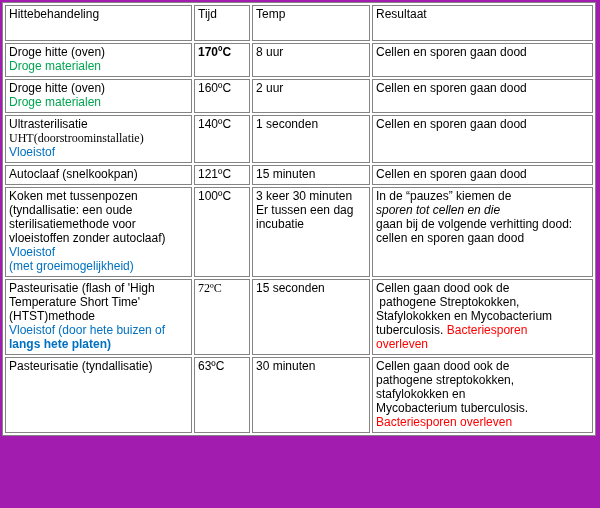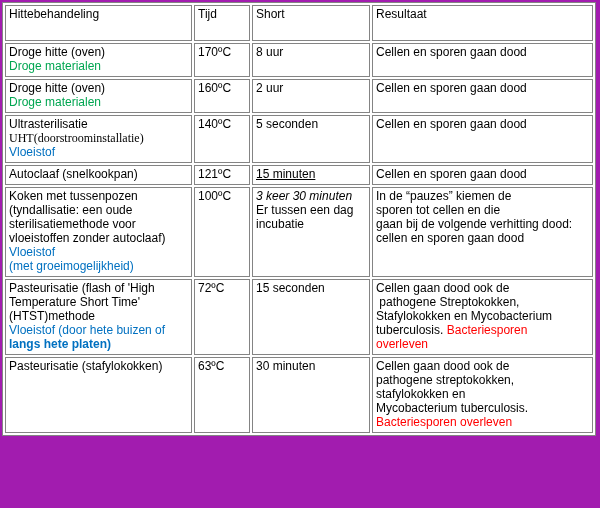--- a/index.html
+++ b/index.html
@@ -49,60 +49,60 @@
     <colgroup>
       <col class="c1">
         <col class="c2">
         <col class="c3">
         <col class="c4">
     </colgroup>
     <tbody id="table-body">
         <tr class="header-row">
           <td>Hittebehandeling</td>
           <td>Tijd</td>
-          <td>Short</td>
+          <td>Temp</td>
           <td>Resultaat</td>
         </tr>
         <tr>
           <td><span style="color: rgb(0, 0, 0);">Droge hitte (oven)</span><br><span style="color: rgb(0, 166, 81);">Droge materialen</span></td>
-          <td><span style="color: rgb(0, 0, 0);">170ºC</span></td>
+          <td><span style="color: rgb(0, 0, 0); font-weight: bold;">170ºC</span></td>
           <td><span style="color: rgb(0, 0, 0);">8 uur</span></td>
           <td><span style="color: rgb(0, 0, 0);">Cellen en sporen gaan dood</span></td>
         </tr>
         <tr>
           <td><span style="color: rgb(0, 0, 0);">Droge hitte (oven)</span><br><span style="color: rgb(0, 166, 81);">Droge materialen</span></td>
           <td><span style="color: rgb(0, 0, 0);">160ºC</span></td>
           <td><span style="color: rgb(0, 0, 0);">2 uur</span></td>
           <td><span style="color: rgb(0, 0, 0);">Cellen en sporen gaan dood</span></td>
         </tr>
         <tr>
           <td><span style="color: rgb(0, 0, 0);">Ultrasterilisatie</span><br><span style="color: rgb(0, 0, 0); font-family: Liberation Serif, serif;">UHT(doorstroominstallatie)</span><br><span style="color: rgb(0, 112, 192);">Vloeistof</span></td>
           <td><span style="color: rgb(0, 0, 0);">140ºC</span></td>
-          <td><span style="color: rgb(0, 0, 0);">5 seconden</span></td>
+          <td><span style="color: rgb(0, 0, 0);">1 seconden</span></td>
           <td><span style="color: rgb(0, 0, 0);">Cellen en sporen gaan dood</span></td>
         </tr>
         <tr>
           <td><span style="color: rgb(0, 0, 0);">Autoclaaf (snelkookpan)</span></td>
           <td><span style="color: rgb(0, 0, 0);">121ºC</span></td>
-          <td><span style="color: rgb(0, 0, 0); text-decoration: underline;">15 minuten</span></td>
+          <td><span style="color: rgb(0, 0, 0);">15 minuten</span></td>
           <td><span style="color: rgb(0, 0, 0);">Cellen en sporen gaan dood</span></td>
         </tr>
         <tr>
           <td><span style="color: rgb(0, 0, 0);">Koken met tussenpozen</span><br><span style="color: rgb(0, 0, 0);">(tyndallisatie: een oude</span><br><span style="color: rgb(0, 0, 0);">sterilisatiemethode voor</span><br><span style="color: rgb(0, 0, 0);">vloeistoffen zonder autoclaaf)</span><br><span style="color: rgb(0, 112, 192);">Vloeistof</span><br><span style="color: rgb(0, 112, 192);">(met groeimogelijkheid)</span></td>
           <td><span style="color: rgb(0, 0, 0);">100ºC</span></td>
-          <td><span style="color: rgb(0, 0, 0); font-style: italic;">3 keer 30 minuten</span><br><span style="color: rgb(0, 0, 0);">Er tussen een dag</span><br><span style="color: rgb(0, 0, 0);">incubatie</span></td>
-          <td><span style="color: rgb(0, 0, 0);">In de “pauzes” kiemen de</span><br><span style="color: rgb(0, 0, 0);">sporen tot cellen en die</span><br><span style="color: rgb(0, 0, 0);">gaan bij de volgende verhitting dood:</span><br><span style="color: rgb(0, 0, 0);">cellen en sporen gaan dood</span></td>
+          <td><span style="color: rgb(0, 0, 0);">3 keer 30 minuten</span><br><span style="color: rgb(0, 0, 0);">Er tussen een dag</span><br><span style="color: rgb(0, 0, 0);">incubatie</span></td>
+          <td><span style="color: rgb(0, 0, 0);">In de “pauzes” kiemen de</span><br><span style="color: rgb(0, 0, 0); font-style: italic;">sporen tot cellen en die</span><br><span style="color: rgb(0, 0, 0);">gaan bij de volgende verhitting dood:</span><br><span style="color: rgb(0, 0, 0);">cellen en sporen gaan dood</span></td>
         </tr>
         <tr>
           <td><span style="color: rgb(0, 0, 0);">Pasteurisatie (flash of 'High</span><br><span style="color: rgb(0, 0, 0);">Temperature Short Time'</span><br><span style="color: rgb(0, 0, 0);">(HTST)methode</span><br><span style="color: rgb(0, 112, 192);">Vloeistof (door hete buizen of</span><br><span style="color: rgb(0, 112, 192); font-weight: bold;">langs hete platen)</span></td>
-          <td><span style="color: rgb(0, 0, 0);">72ºC</span></td>
+          <td><span style="color: rgb(0, 0, 0); font-family: Liberation Serif, serif;">72ºC</span></td>
           <td><span style="color: rgb(0, 0, 0);">15 seconden</span></td>
           <td><span style="color: rgb(0, 0, 0);">Cellen gaan dood ook de</span><br><span style="color: rgb(0, 0, 0);">&nbsp;pathogene Streptokokken,</span><br><span style="color: rgb(0, 0, 0);">Stafylokokken en Mycobacterium</span><br><span style="color: rgb(0, 0, 0);">tuberculosis. </span><span style="color: rgb(255, 0, 0);">Bacteriesporen</span><br><span style="color: rgb(255, 0, 0);">overleven</span></td>
         </tr>
         <tr>
-          <td><span style="color: rgb(0, 0, 0);">Pasteurisatie (stafylokokken)</span></td>
+          <td><span style="color: rgb(0, 0, 0);">Pasteurisatie (tyndallisatie)</span></td>
           <td><span style="color: rgb(0, 0, 0);">63ºC</span></td>
           <td><span style="color: rgb(0, 0, 0);">30 minuten</span></td>
           <td><span style="color: rgb(0, 0, 0);">Cellen gaan dood ook de</span><br><span style="color: rgb(0, 0, 0);">pathogene streptokokken,</span><br><span style="color: rgb(0, 0, 0);">stafylokokken en</span><br><span style="color: rgb(0, 0, 0);">Mycobacterium tuberculosis.</span><br><span style="color: rgb(255, 0, 0);">Bacteriesporen overleven</span></td>
         </tr>
       </tbody>
   </table>
 </div>
 
 </body></html>

